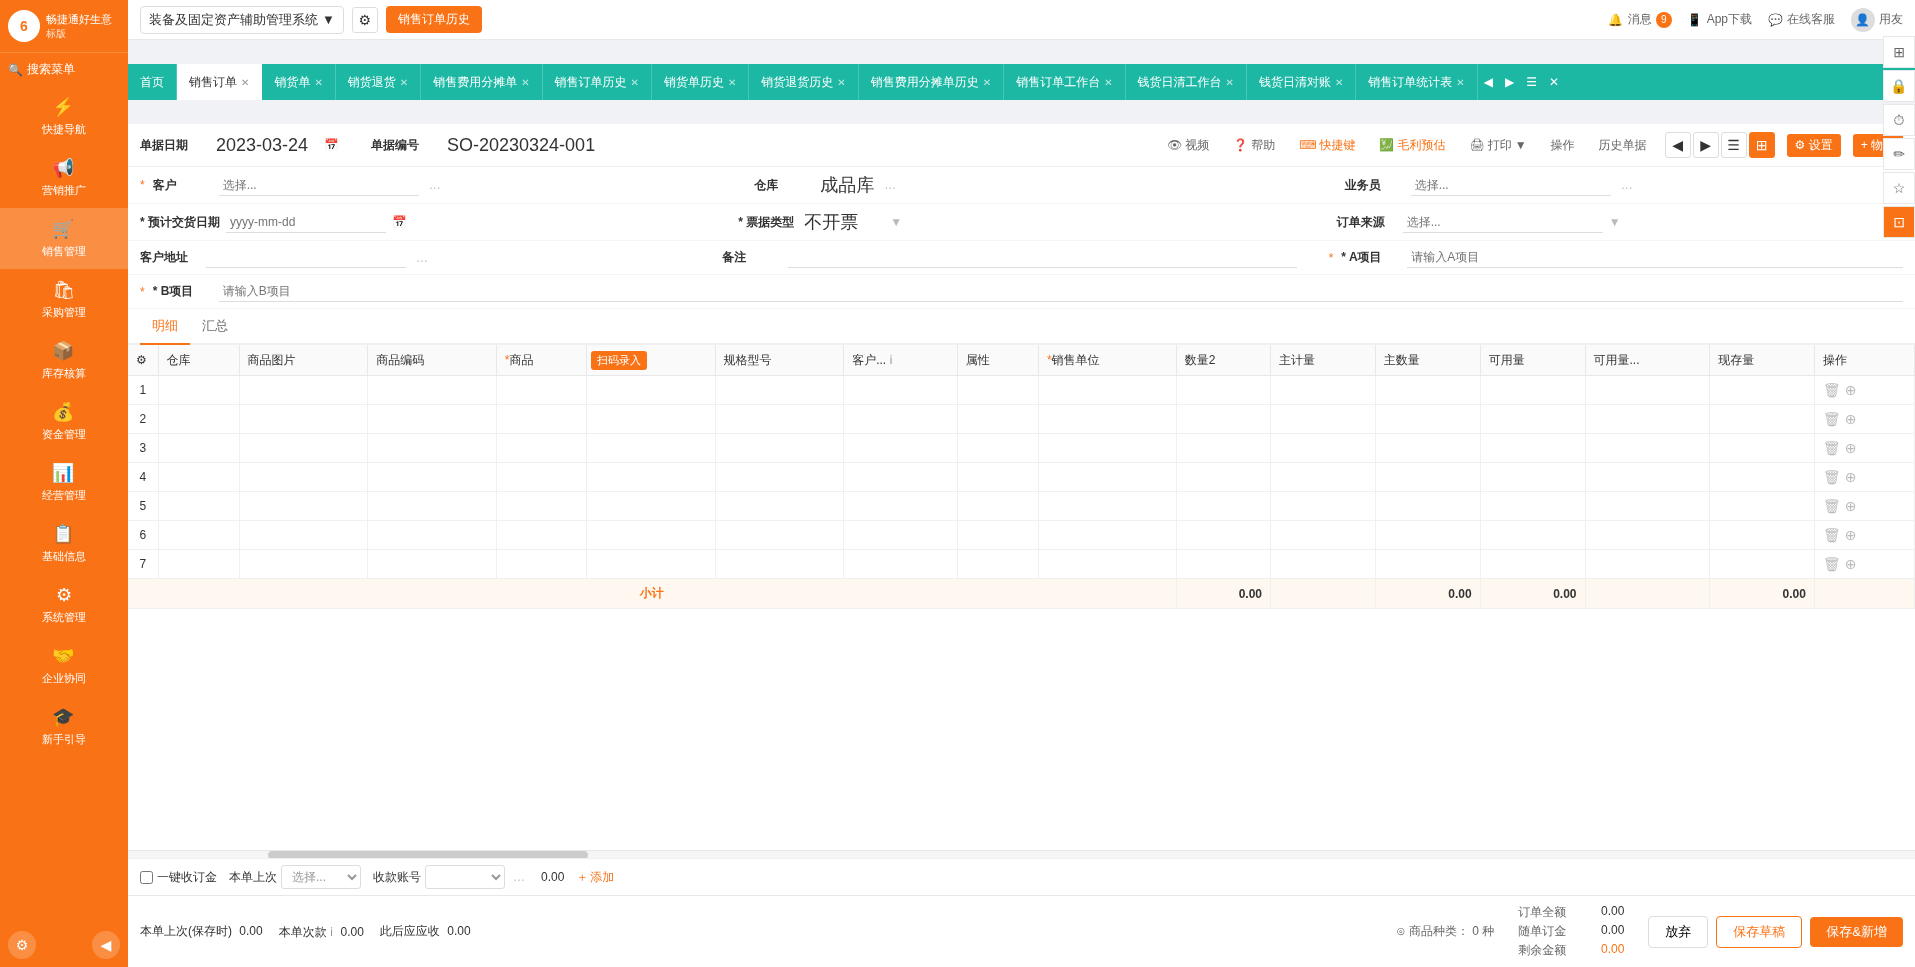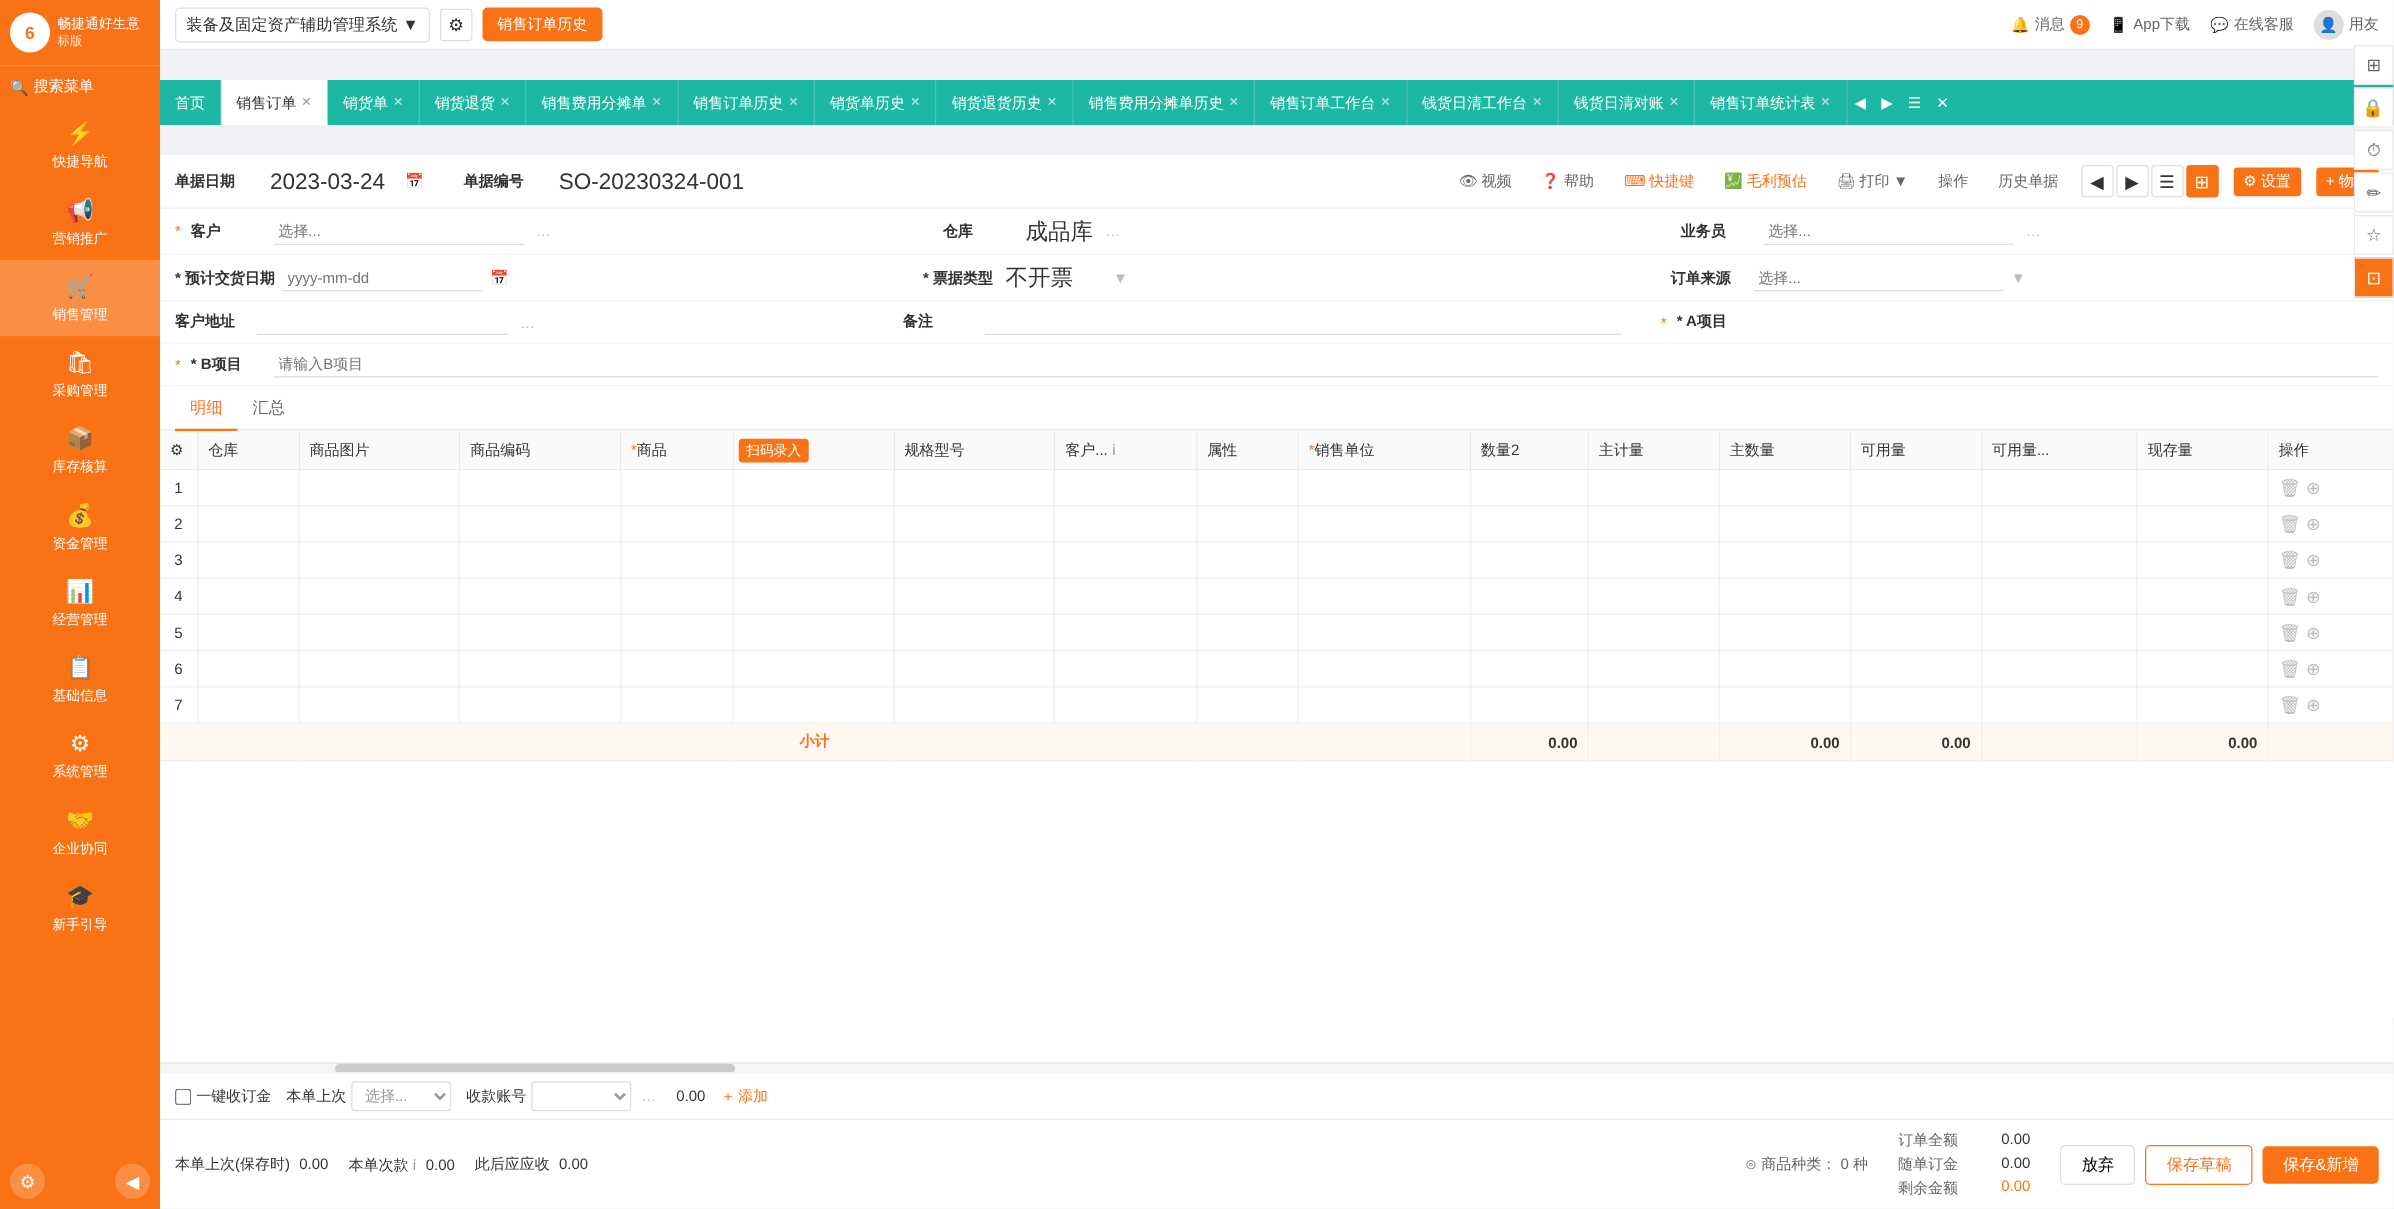--- a/index.html
+++ b/index.html
@@ -469,20 +469,21 @@
           <input class="field-input" placeholder="" style="max-width: 200px;">
           <span class="field-dots">…</span>
         </div>
         <div class="form-field" style="">
           <span class="field-label">备注</span>
           <input class="field-input" placeholder="" style="min-width: 300px;">
         </div>
         <div class="form-field" style="margin-left:24px;">
           <span class="field-required">*</span>
           <span class="field-label">* A项目</span>
+          <input class="field-input" style="min-width: 200px;" placeholder="请输入A项目">
         </div>
       </div>
 
       <div class="form-row">
         <div class="form-field">
           <span class="field-required">*</span>
           <span class="field-label">* B项目</span>
           <input class="field-input" style="min-width: 300px;" placeholder="请输入B项目">
         </div>
       </div>

